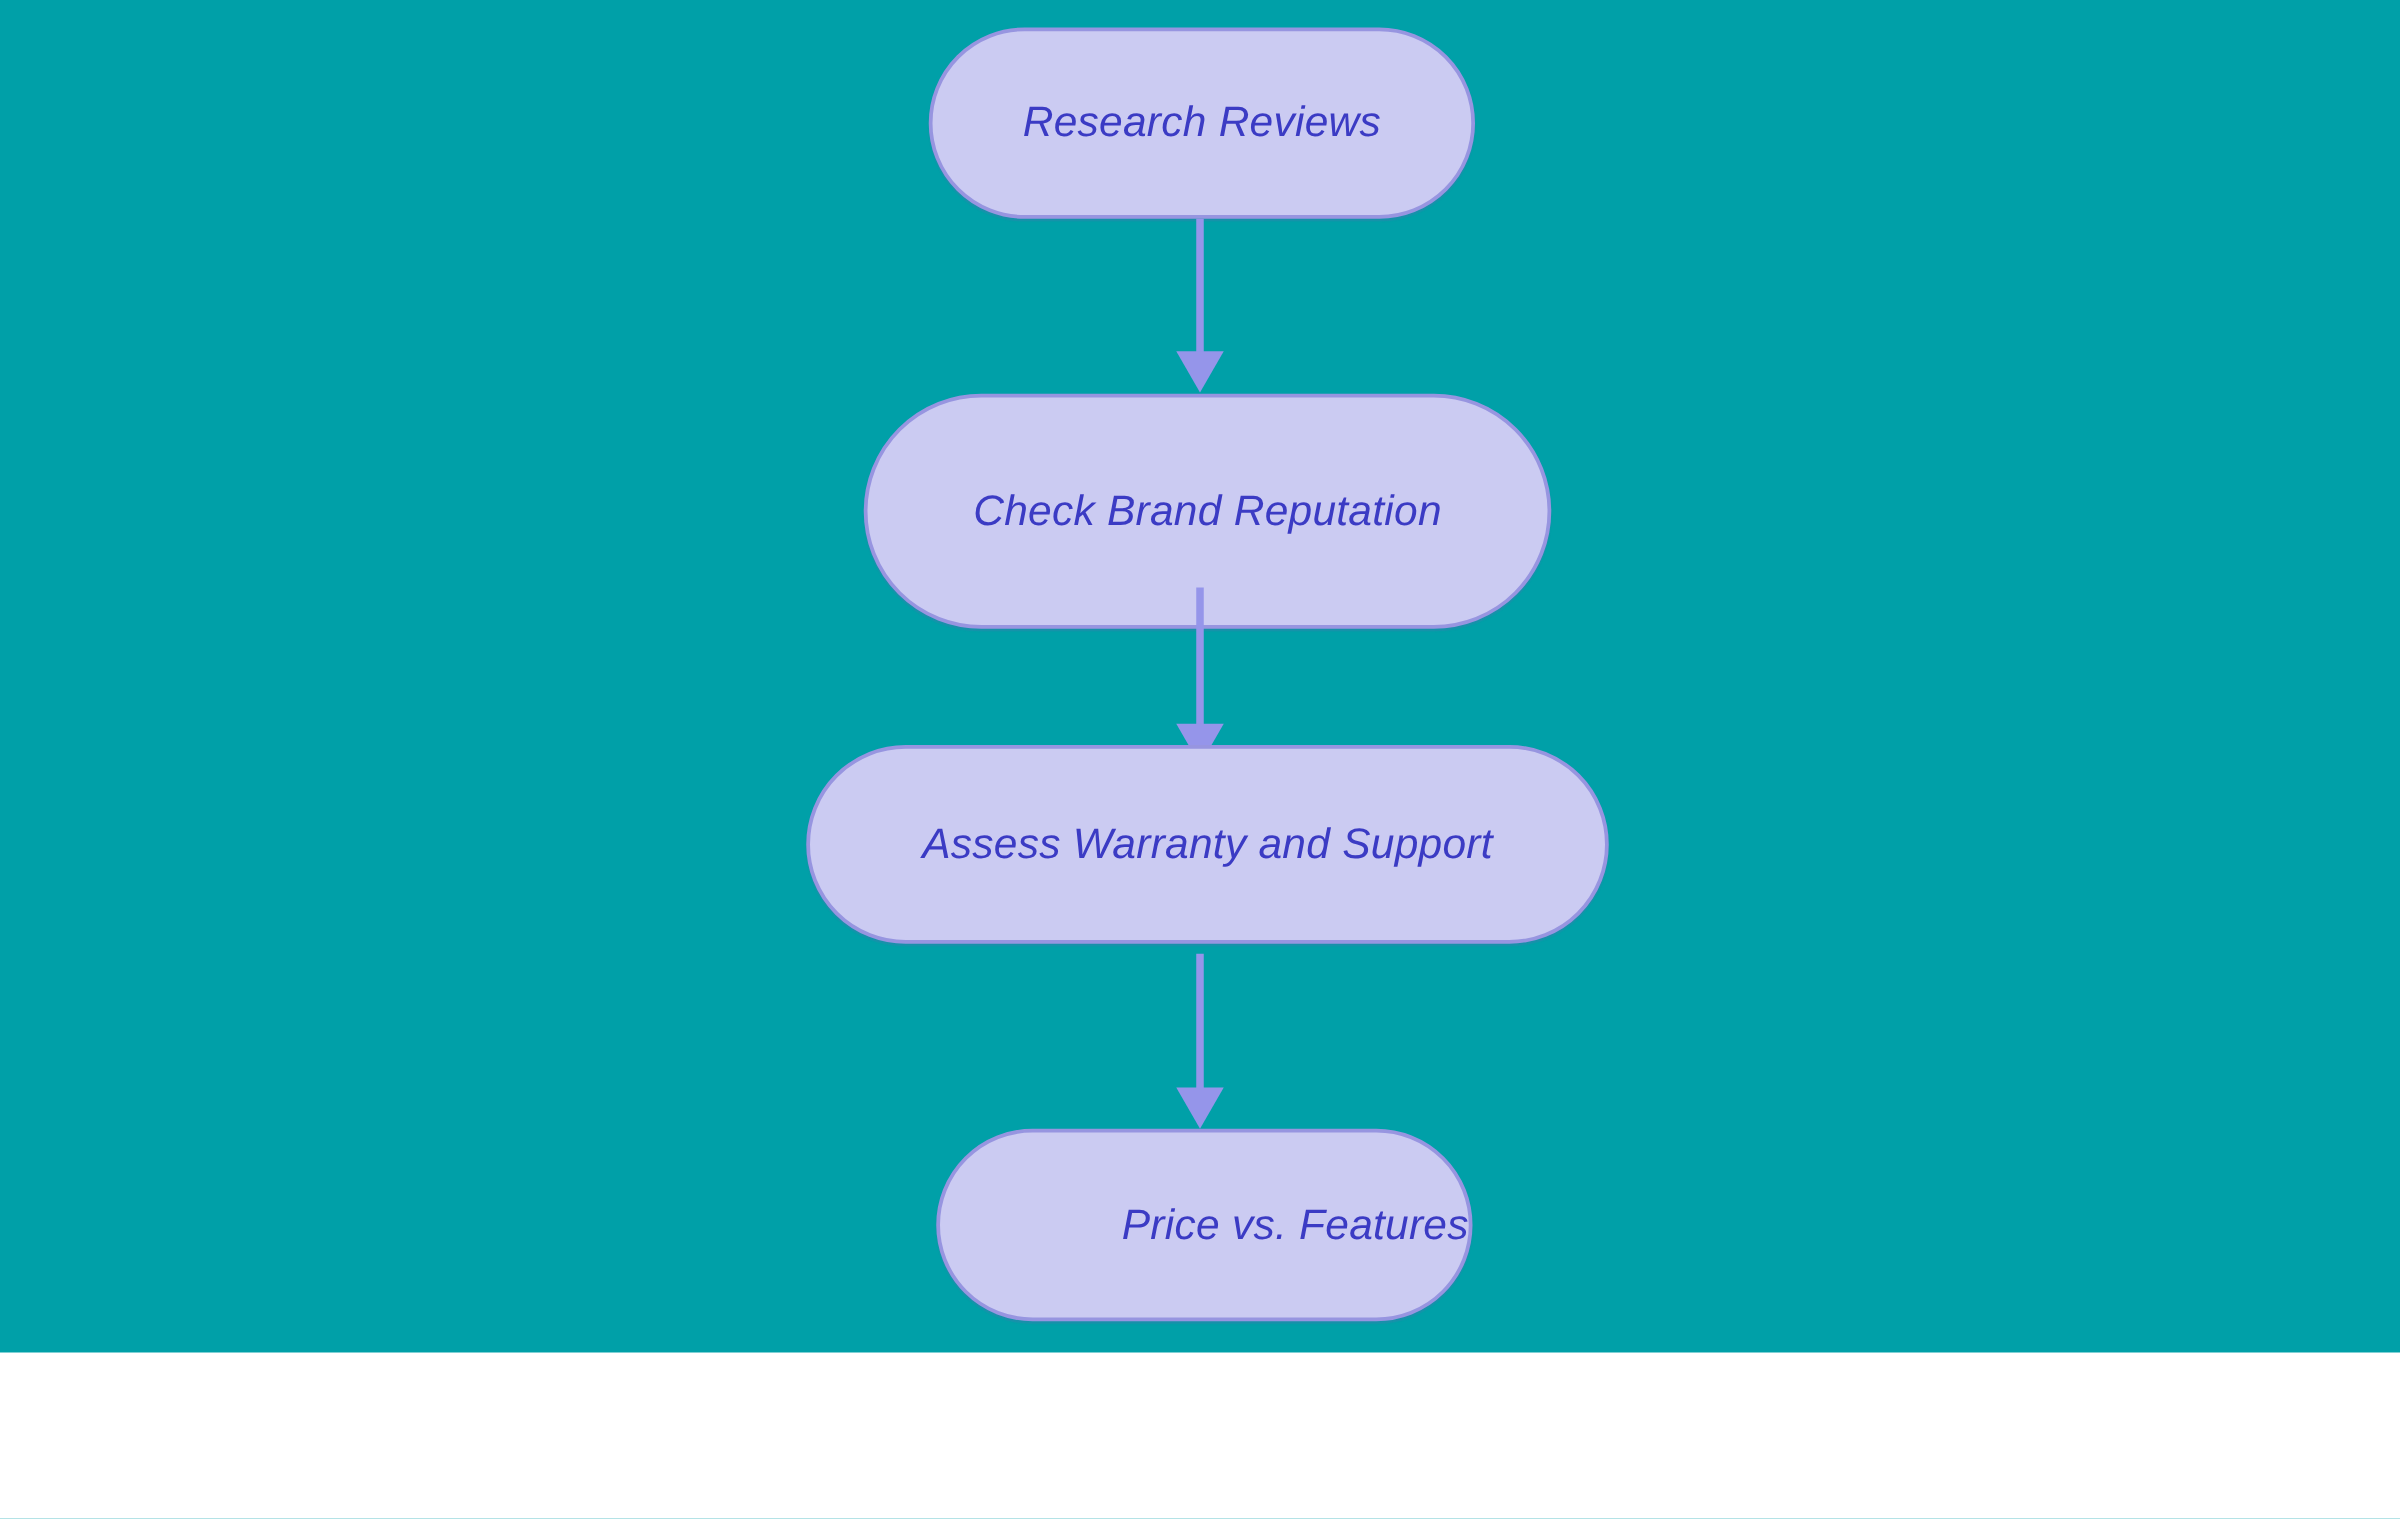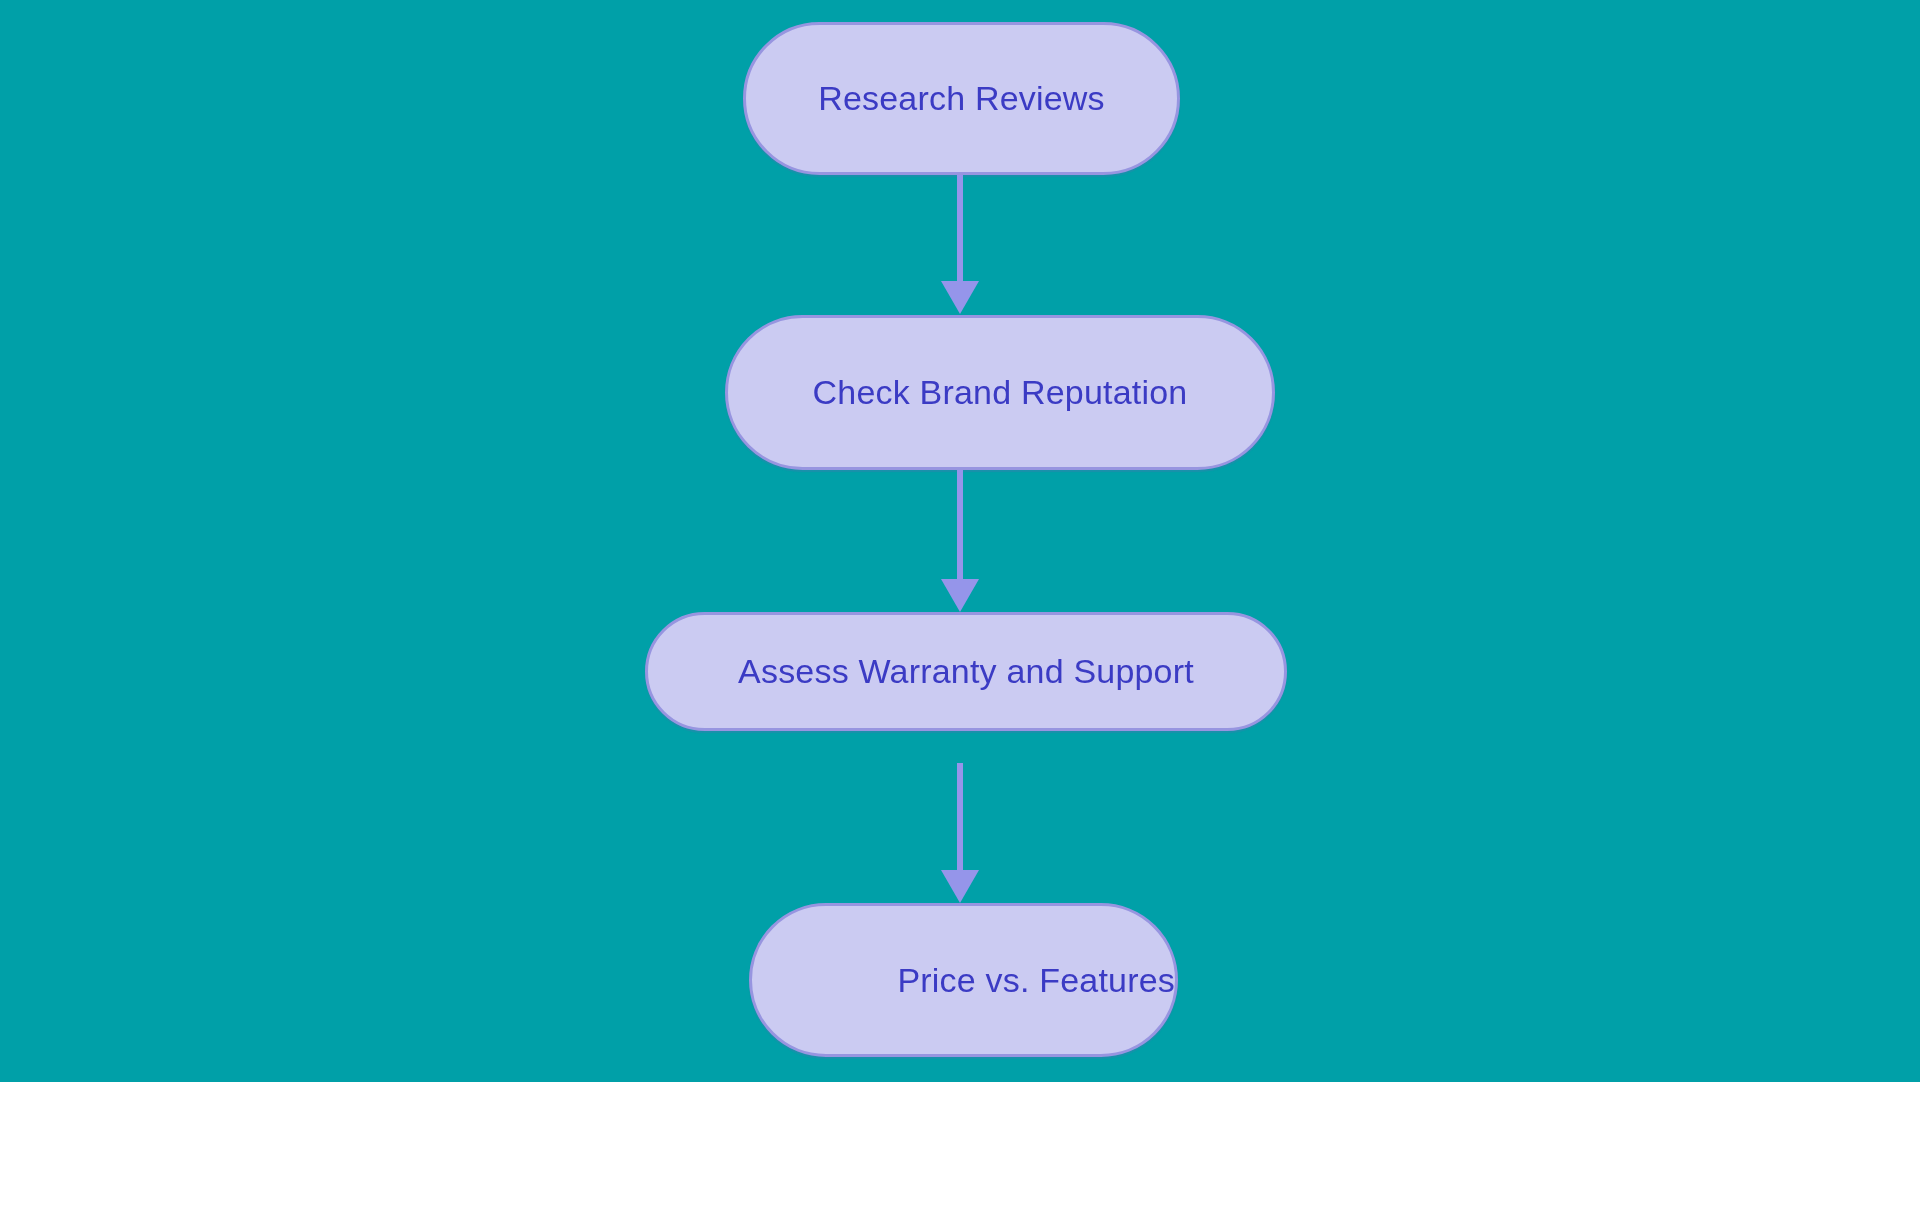--- a/index.html
+++ b/index.html
@@ -27,24 +27,25 @@
     align-items: center;
     justify-content: center;
     background: var(--node-fill);
     border: 3px solid var(--node-border);
     border-radius: 999px;
     color: var(--node-text);
     font-size: 34px;
     letter-spacing: 0.2px;
     white-space: nowrap;
     box-shadow: 0 2px 1px rgba(100,100,180,0.25);
+    font-style: italic;
   }
   .node-1 { left: 743px; top: 22px;  width: 437px; height: 153px; }
-  .node-2 { left: 725px; top: 315px; width: 550px; height: 155px; }
-  .node-3 { left: 645px; top: 612px; width: 642px; height: 119px; }
+  .node-2 { left: 691px; top: 315px; width: 550px; height: 188px; }
+  .node-3 { left: 645px; top: 596px; width: 642px; height: 159px; }
   .node-4 { left: 749px; top: 903px; width: 429px; height: 154px; justify-content: flex-end; }
 
   .arrow { position: absolute; width: 38px; }
   .arrow-1 { left: 941px; top: 175px; height: 139px; }
   .arrow-2 { left: 941px; top: 470px; height: 142px; }
   .arrow-3 { left: 941px; top: 763px; height: 140px; }
   .arrow .shaft {
     position: absolute;
     left: 16px; top: 0;
     width: 6px;

